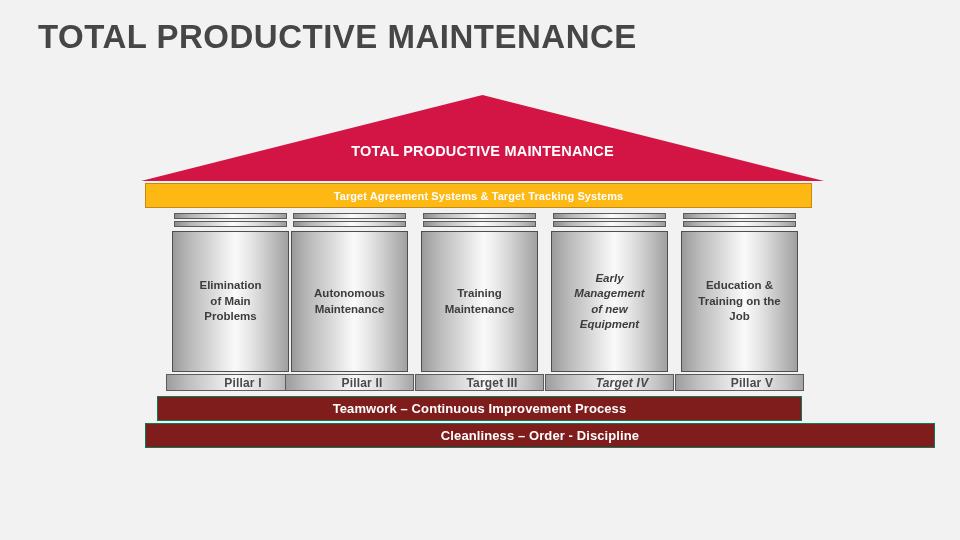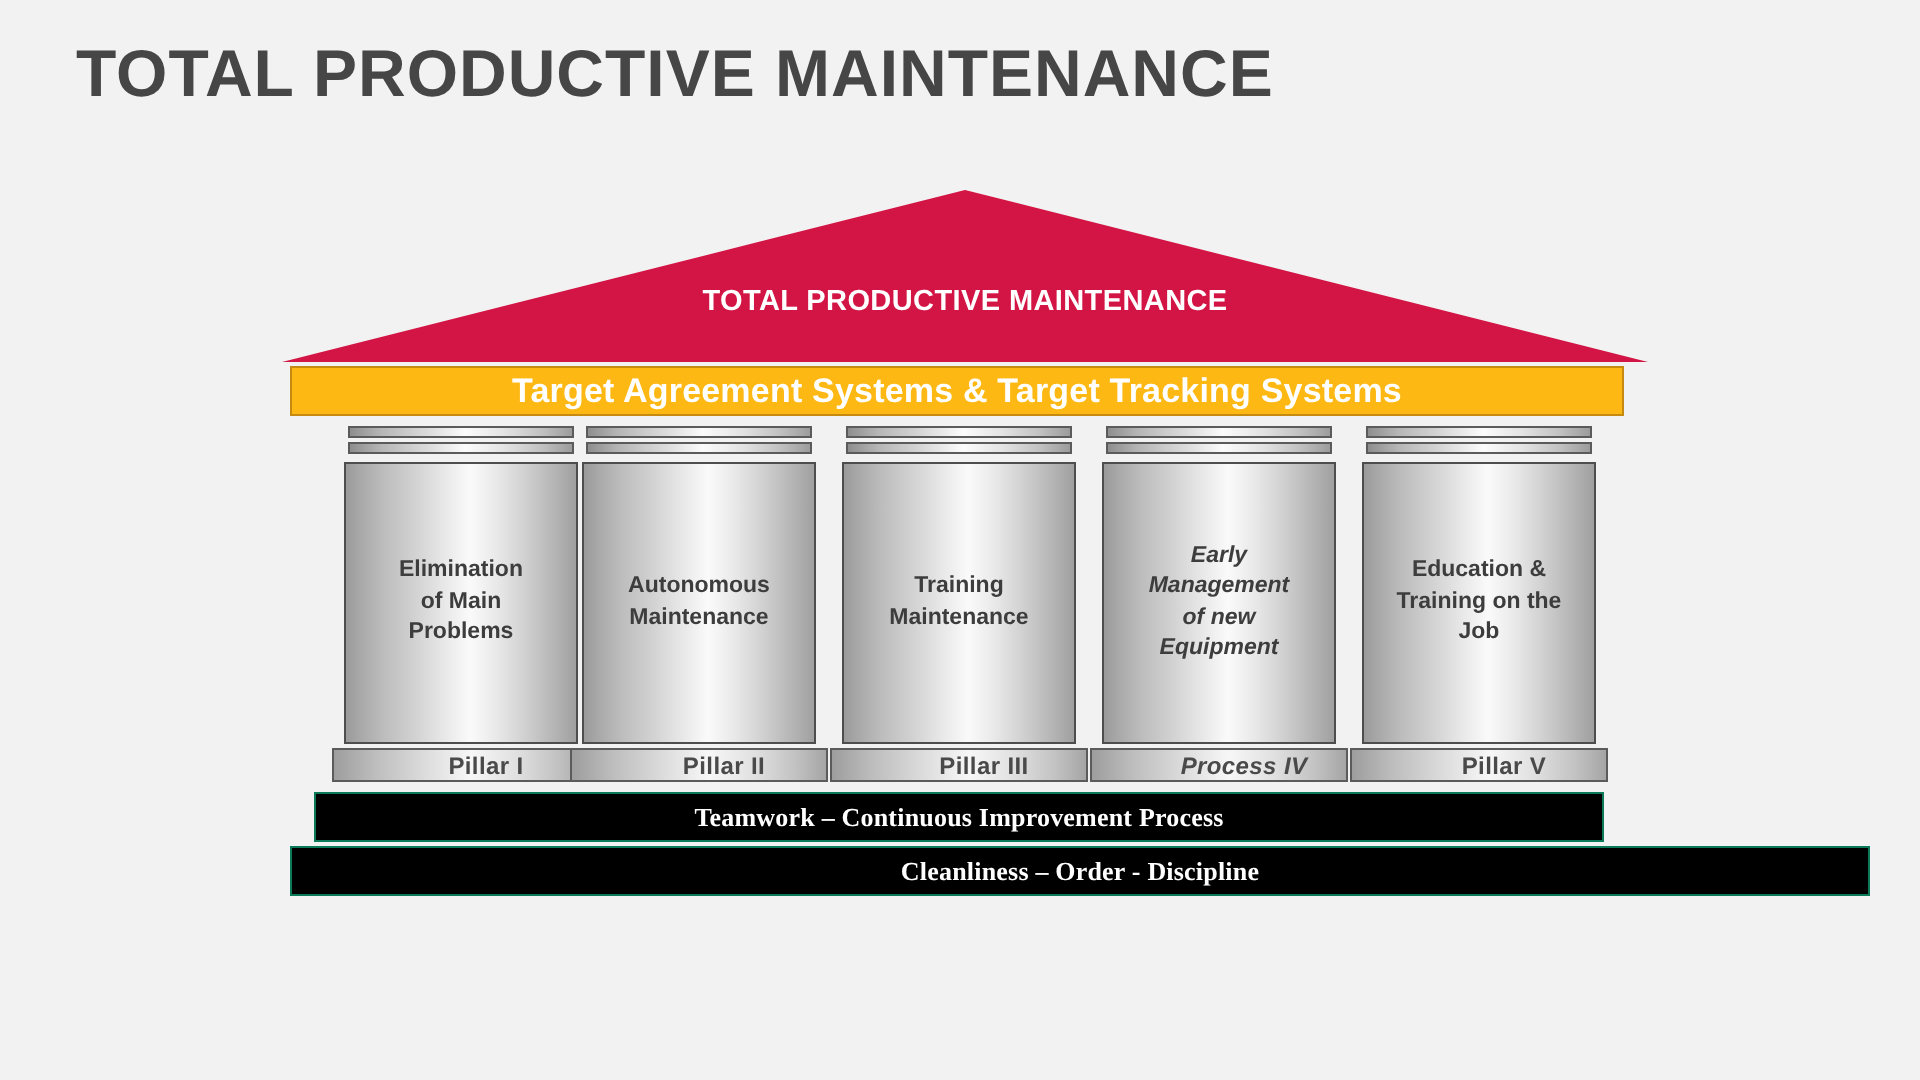--- a/index.html
+++ b/index.html
@@ -72,21 +72,21 @@
     width: 667px;
     height: 25px;
     background: #fdb813;
     border: 1px solid #c68a10;
     box-sizing: border-box;
     display: flex;
     align-items: center;
     justify-content: center;
   }
   #target-bar-label {
-    font-size: 17px;
+    font-size: 11px;
     font-weight: bold;
     color: #ffffff;
     letter-spacing: 0.1px;
   }
 
   
   .pillar {
     position: absolute;
     top: 213px;
     width: 129px;
@@ -143,26 +143,25 @@
     font-weight: bold;
     color: #4a4a4a;
     letter-spacing: 0.2px;
     padding-left: 25px;
   }
 
   
   .foundation {
     position: absolute;
     box-sizing: border-box;
-    background: #000000;
+    background: #7f1d1d;
     border: 1px solid #0b7a59;
     display: flex;
     align-items: center;
     justify-content: center;
-    font-family: Liberation Serif, serif;
   }
   #foundation-teamwork {
     left: 157px;
     top: 396px;
     width: 645px;
     height: 25px;
   }
   #foundation-cleanliness {
     left: 145px;
     top: 423px;
@@ -220,35 +219,35 @@
   </div>
 
   <div class="pillar" style="left:415px;">
     <div class="pillar-cap"></div>
     <div class="pillar-cap"></div>
     <div class="pillar-column">
       <span class="pillar-text">Training
 Maintenance</span>
     </div>
     <div class="pillar-base">
-      <span class="pillar-base-label">Pillar III</span>
+      <span class="pillar-base-label">Target III</span>
     </div>
   </div>
 
   <div class="pillar" style="left:545px;font-style:italic;">
     <div class="pillar-cap"></div>
     <div class="pillar-cap"></div>
     <div class="pillar-column">
       <span class="pillar-text">Early
 Management
 of new
 Equipment</span>
     </div>
     <div class="pillar-base">
-      <span class="pillar-base-label">Process IV</span>
+      <span class="pillar-base-label">Target IV</span>
     </div>
   </div>
 
   <div class="pillar" style="left:675px;">
     <div class="pillar-cap"></div>
     <div class="pillar-cap"></div>
     <div class="pillar-column">
       <span class="pillar-text">Education &amp;
 Training on the
 Job</span>

